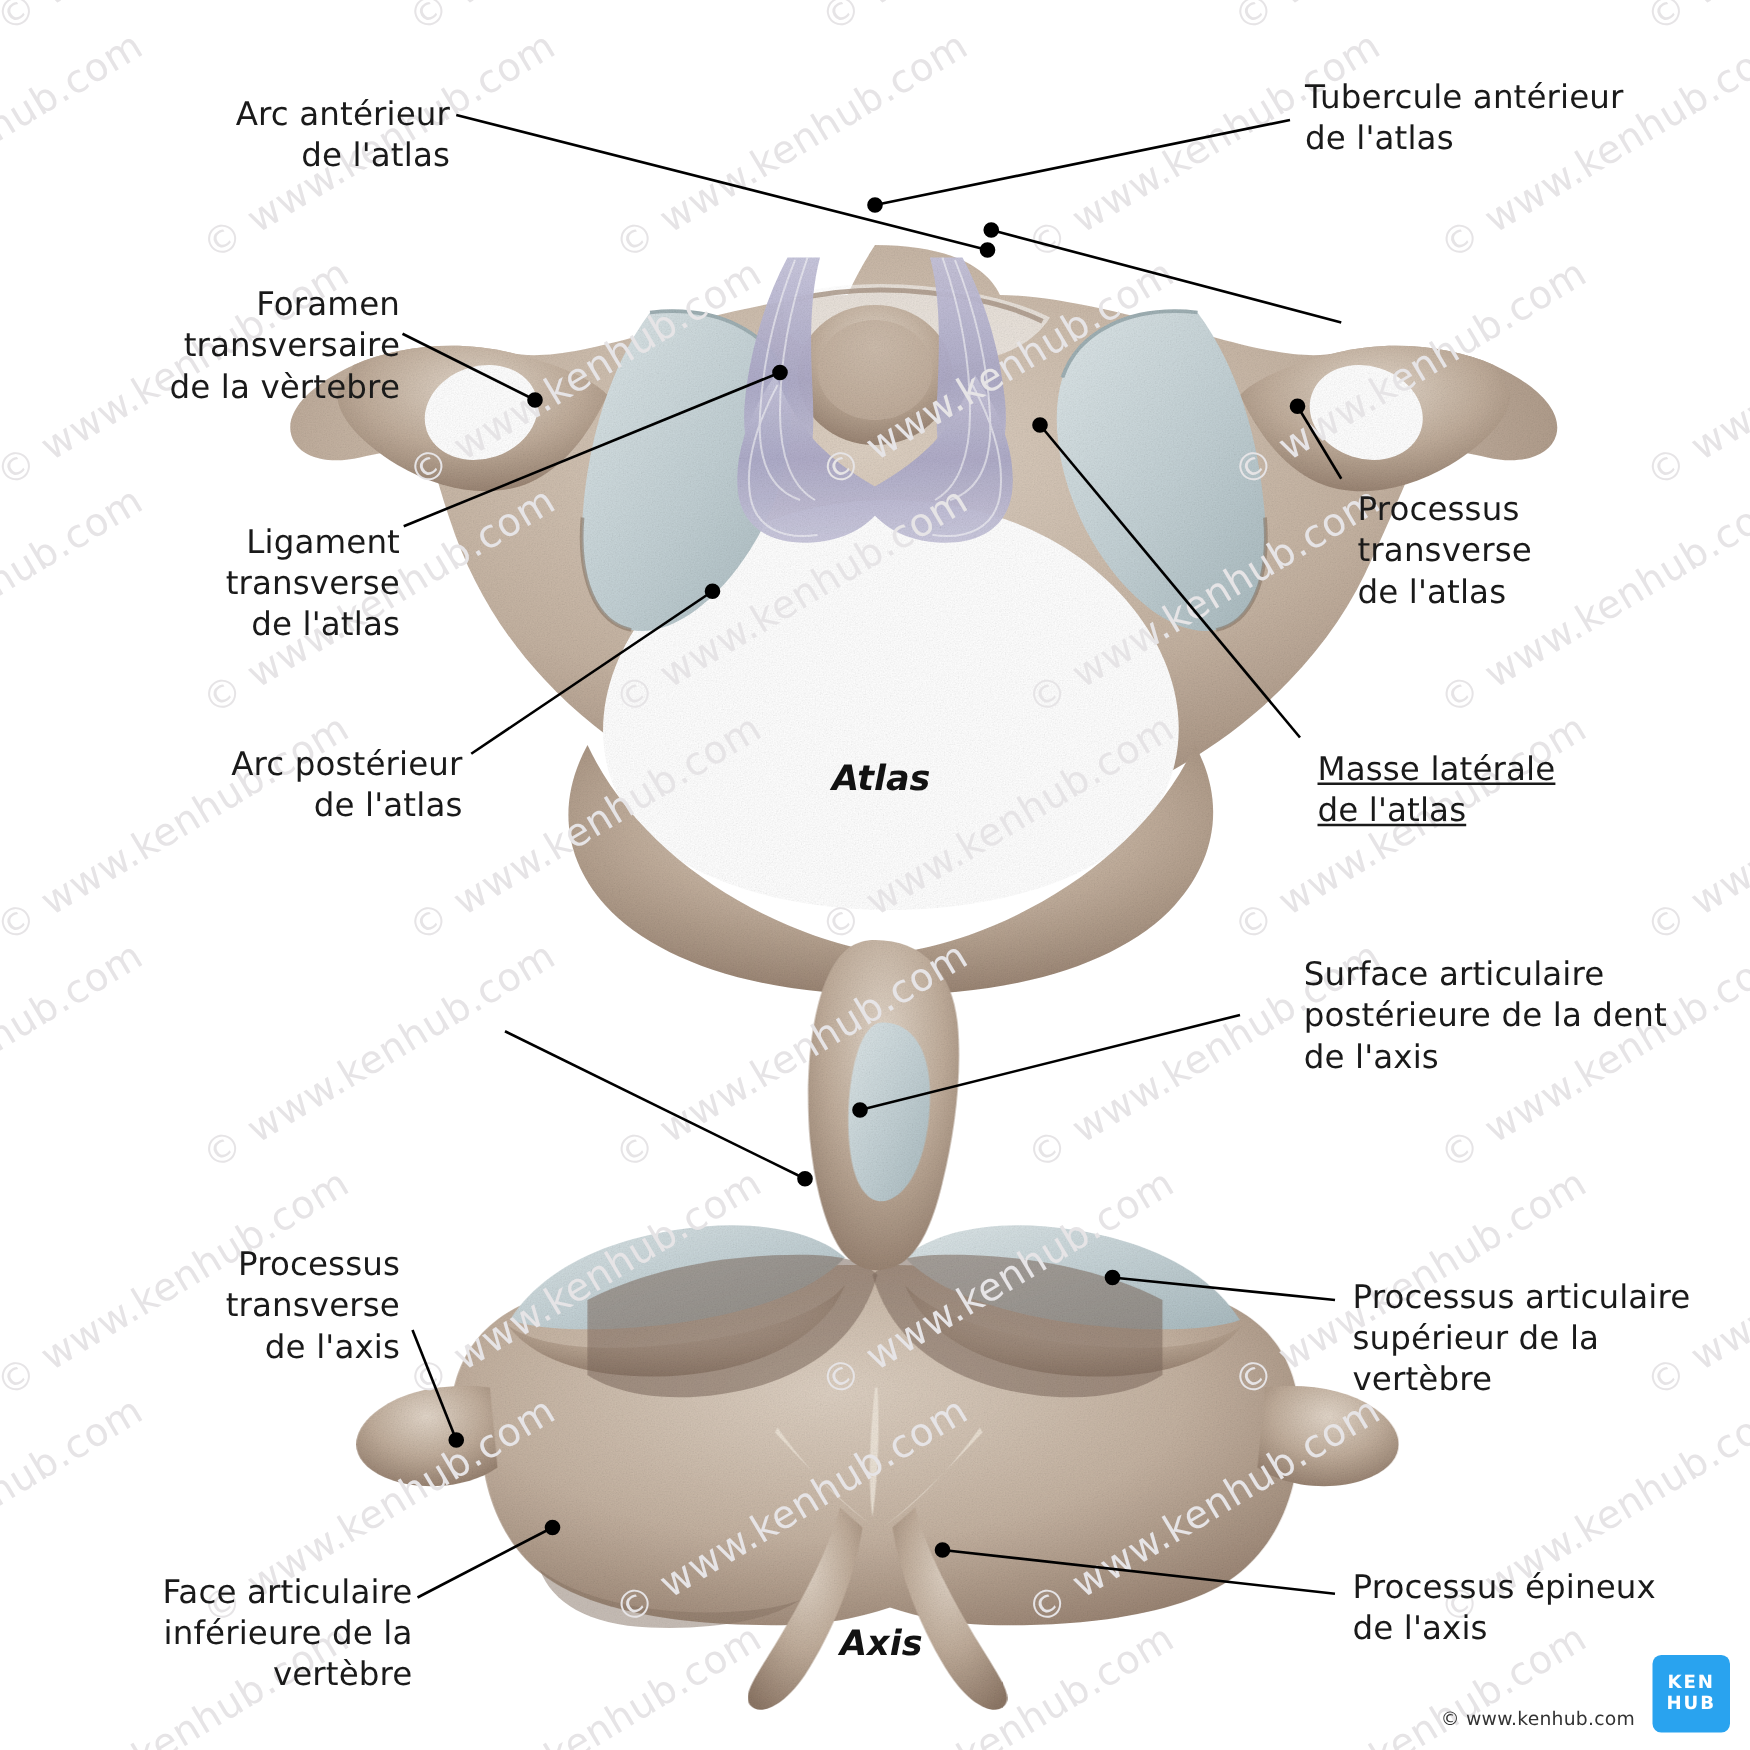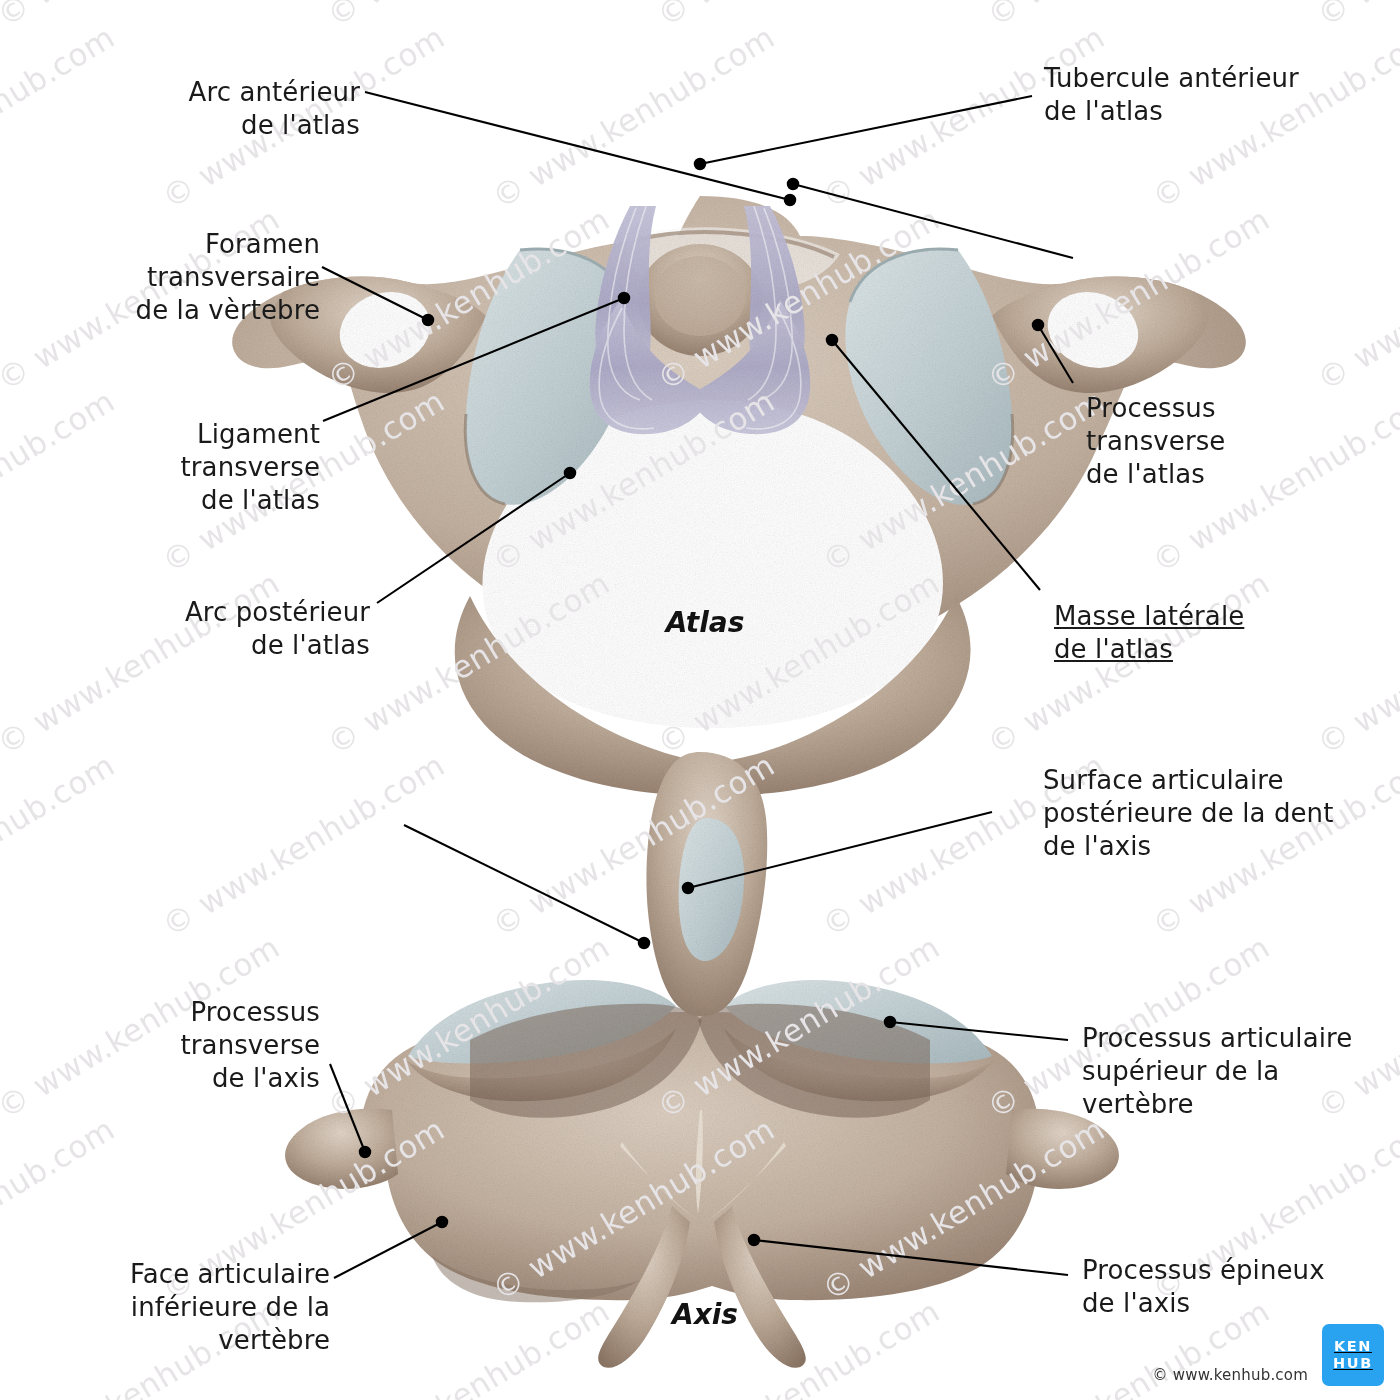--- a/index.html
+++ b/index.html
@@ -84,21 +84,20 @@
     right: 16px;
     bottom: 14px;
     width: 62px;
     height: 62px;
     border-radius: 7px;
     display: flex;
     flex-direction: column;
     align-items: center;
     justify-content: center;
     z-index: 20;
-    text-decoration: underline;
   }
   #kenhub-logo span {
     color: #ffffff;
     font-size: 14.5px;
     font-weight: 700;
     letter-spacing: 1.6px;
     line-height: 1.18;
   }
   #copyright {
     position: absolute;

